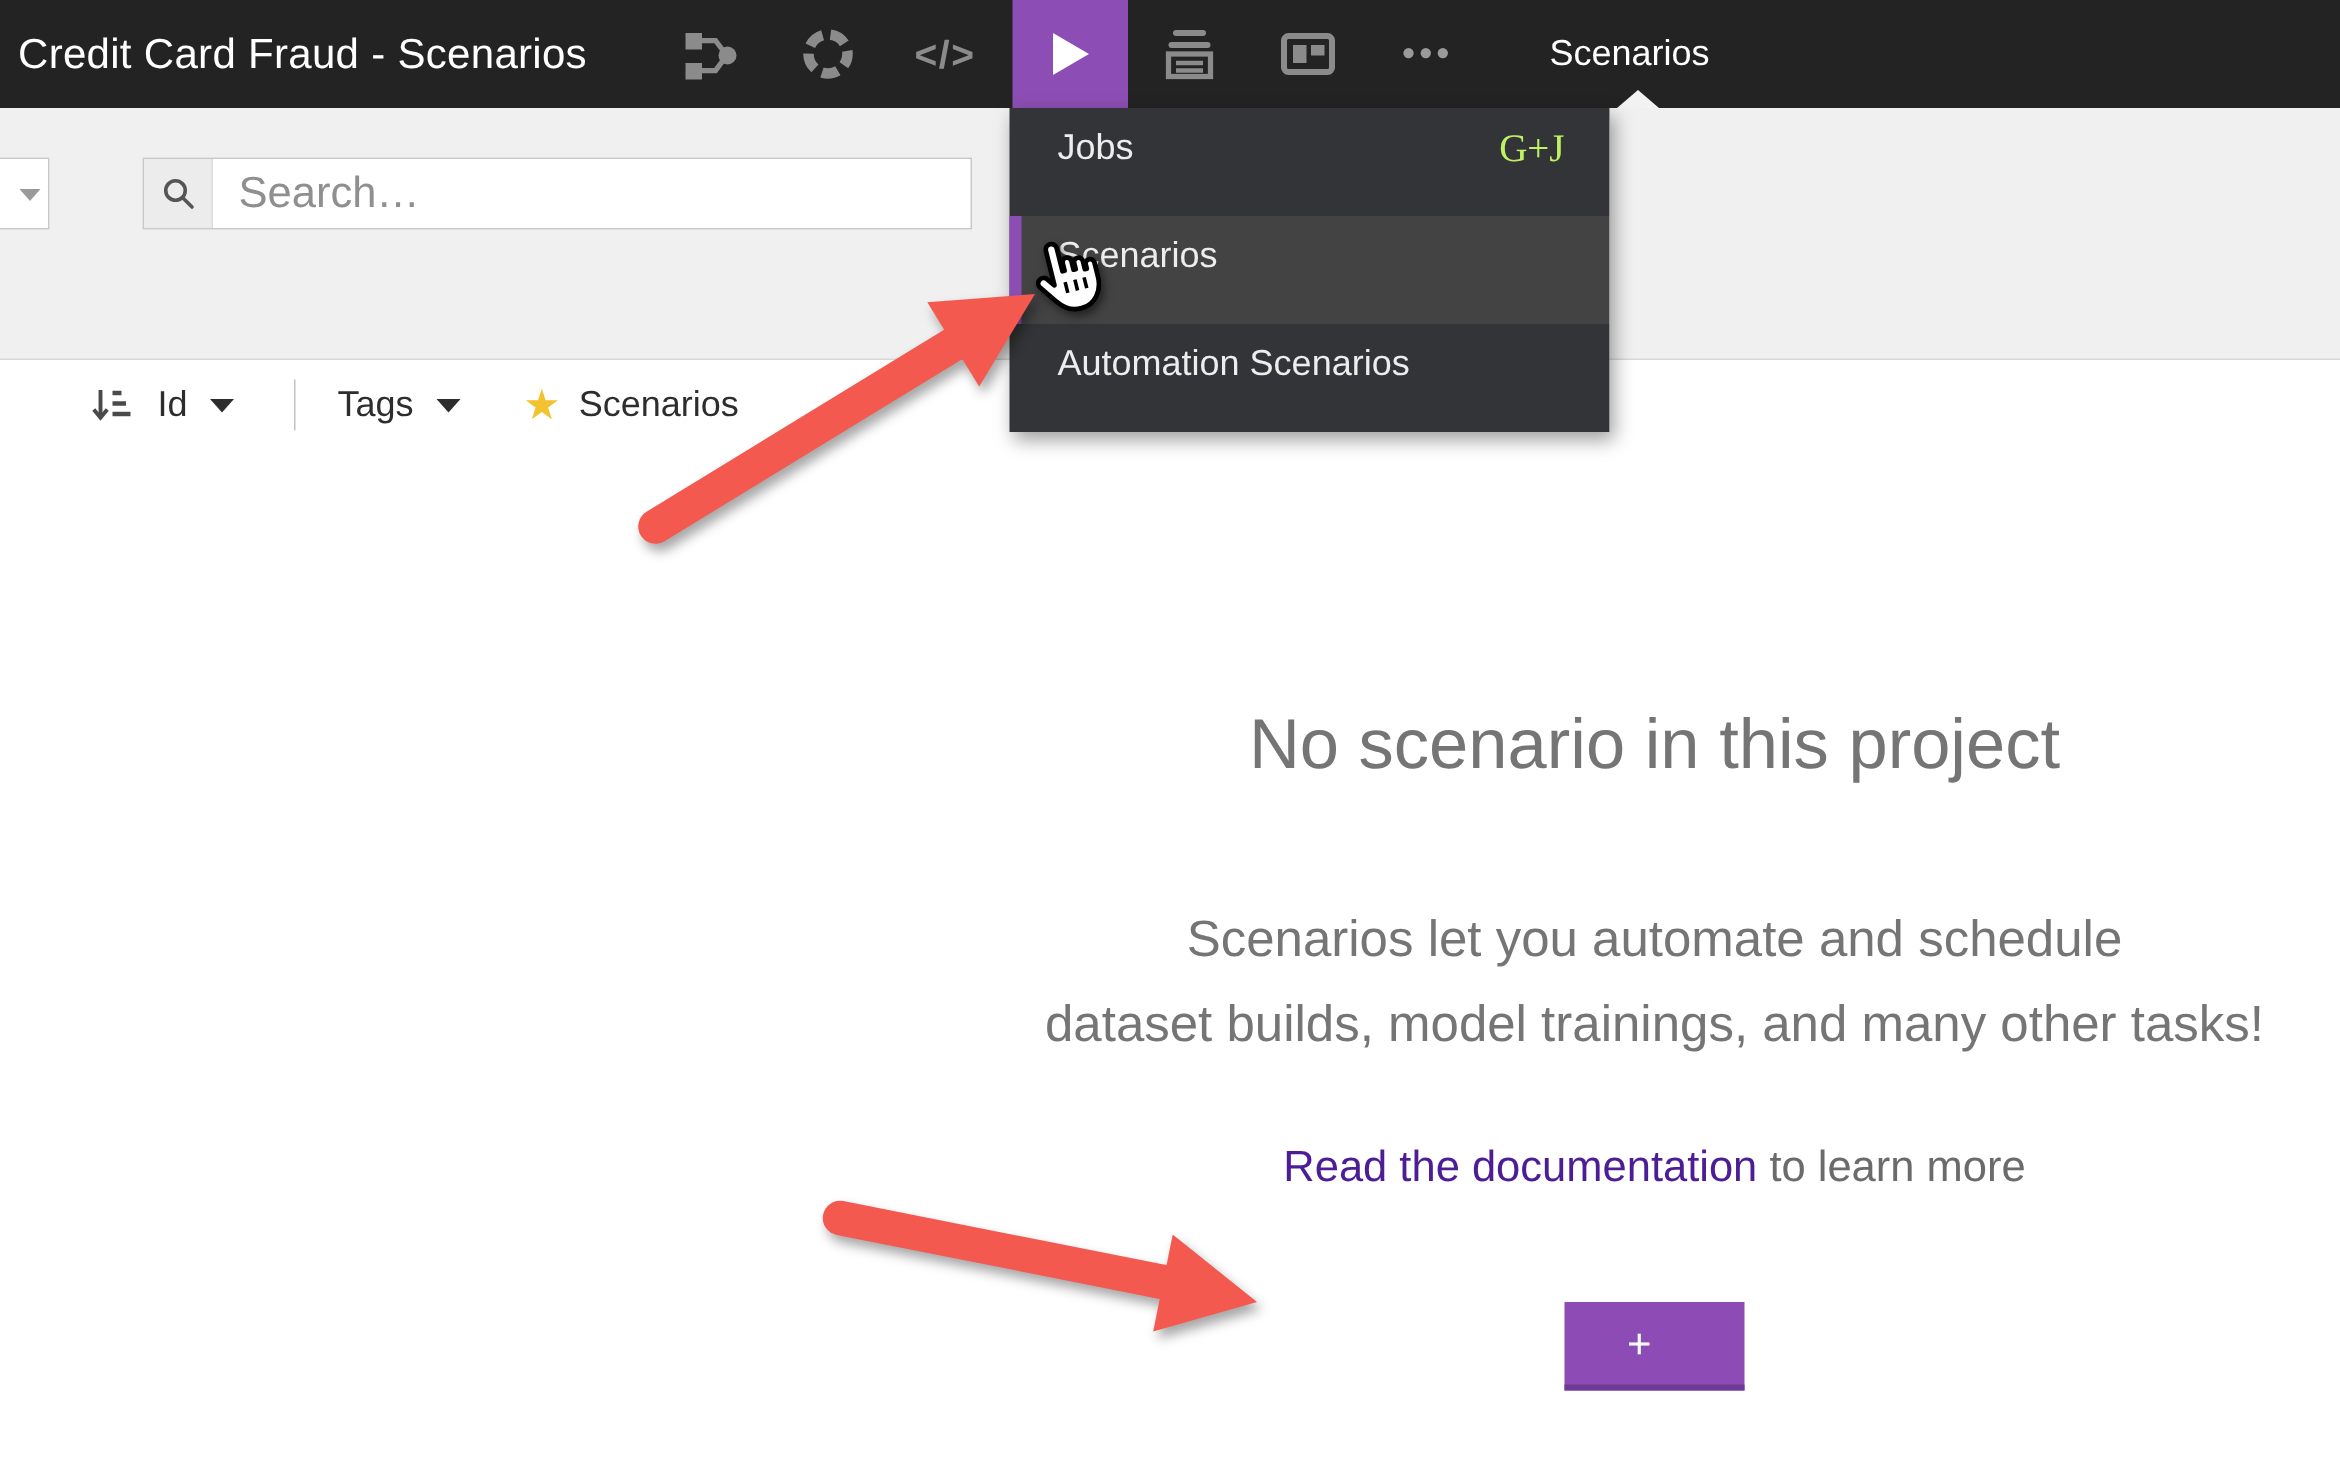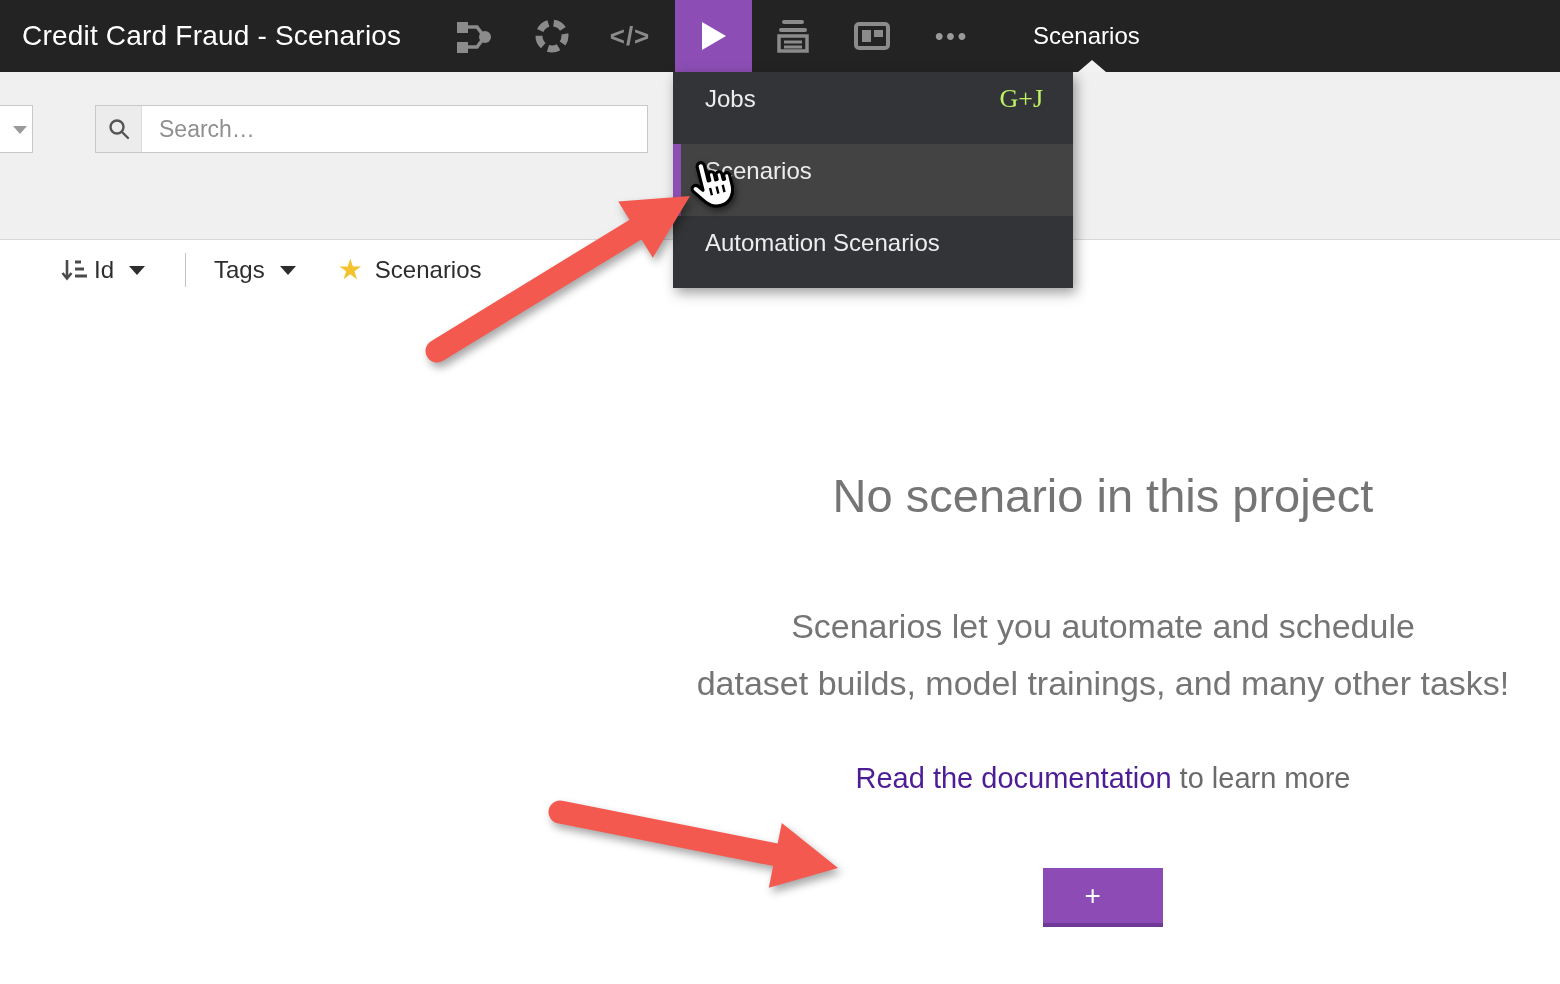--- a/index.html
+++ b/index.html
@@ -4,46 +4,46 @@
 <style>
   html,body{margin:0;padding:0;}
   body{
     width:1560px;height:984px;position:relative;overflow:hidden;
     background:#ffffff;
     font-family:"Liberation Sans","DejaVu Sans",sans-serif;
     -webkit-font-smoothing:antialiased;
   }
   
   .navbar{position:absolute;left:0;top:0;width:1560px;height:72px;background:#232323;z-index:5;}
-  .navbar-title{position:absolute;left:22px;top:0;height:72px;line-height:72px;color:#ffffff;font-size:28px;font-weight:400;letter-spacing:.2px;white-space:nowrap;}
+  .navbar-title{position:absolute;left:12px;top:0;height:72px;line-height:72px;color:#ffffff;font-size:28px;font-weight:400;letter-spacing:.2px;white-space:nowrap;}
   .nav-icon{position:absolute;top:0;height:72px;width:44px;display:flex;align-items:center;justify-content:center;color:#8b8b8b;cursor:pointer;}
   .nav-icon svg{display:block;}
   .icon-flow{left:451px;}
   .icon-ring{left:530px;}
   .icon-code{left:608px;font-size:26px;font-weight:700;color:#8b8b8b;letter-spacing:1px;}
   .play-block{position:absolute;left:675px;top:0;width:77px;height:72px;background:#8c4eb4;display:flex;align-items:center;justify-content:center;cursor:pointer;}
   .icon-printer{left:771px;}
   .icon-dashboard{left:850px;}
   .icon-more{left:930px;letter-spacing:3px;font-size:24px;font-weight:700;color:#9a9a9a;}
   .nav-section{position:absolute;left:1033px;top:0;height:72px;line-height:72px;color:#ffffff;font-size:24px;cursor:pointer;}
   .nav-beak{position:absolute;left:1078px;top:60px;width:0;height:0;border-left:14px solid transparent;border-right:14px solid transparent;border-bottom:12px solid #f2f2f2;}
   
   .toolbar{position:absolute;left:0;top:72px;width:1560px;height:168px;background:#f0f0f1;border-bottom:1px solid #d8d8d8;box-sizing:border-box;z-index:1;}
   .mini-dropdown{position:absolute;left:-14px;top:33px;width:47px;height:48px;background:#ffffff;border:1px solid #c9c9c9;box-sizing:border-box;cursor:pointer;}
   .mini-dropdown .chev{position:absolute;left:26px;top:20px;width:0;height:0;border-left:7px solid transparent;border-right:7px solid transparent;border-top:8px solid #9a9a9a;}
   .search-box{position:absolute;left:95px;top:33px;width:553px;height:48px;background:#ffffff;border:1px solid #c9c9c9;box-sizing:border-box;display:flex;}
   .search-icon-seg{width:45px;background:#ececec;border-right:1px solid #dcdcdc;display:flex;align-items:center;justify-content:center;}
-  .search-box input{flex:1;border:none;outline:none;background:transparent;font-family:inherit;font-size:23px;color:#333;padding:0 0 0 17px;}
+  .search-box input{flex:1;border:none;outline:none;background:transparent;font-family:inherit;font-size:29px;color:#333;padding:0 0 0 17px;}
   .search-box input::placeholder{color:#8f8f8f;}
   .filter-row{position:absolute;left:60px;top:175px;height:46px;display:flex;align-items:center;}
   .filter-text{font-size:24px;color:#2d2d2d;white-space:nowrap;}
   .caret-down{width:0;height:0;border-left:8px solid transparent;border-right:8px solid transparent;border-top:9px solid #2d2d2d;margin-left:15px;}
   .v-divider{width:1px;height:34px;background:#c2c2c2;margin:0 28px 0 40px;}
   .star{font-size:28px;color:#f2c32e;margin-left:42px;line-height:1;}
-  .ml18{margin-left:6px;} .ml12{margin-left:12px;}
+  .ml18{margin-left:17px;} .ml12{margin-left:12px;}
   
   .menu{position:absolute;left:673px;top:72px;width:400px;z-index:10;box-shadow:3px 5px 12px rgba(0,0,0,.38);}
   .menu-row{position:relative;height:72px;background:#333437;display:flex;align-items:center;padding:0 30px 18px 32px;box-sizing:border-box;color:#ededed;font-size:24px;cursor:pointer;justify-content:space-between;}
   .menu-row.active{background:#434343;}
   .menu-row.active .active-strip{position:absolute;left:0;top:0;bottom:0;width:8px;background:#8c4eb4;}
   .menu-shortcut{color:#bef264;font-size:26px;font-family:Liberation Serif, serif;}
   
   .main{position:absolute;left:503px;top:470px;width:1200px;text-align:center;color:#757575;}
   .main h1{margin:0;font-size:47px;line-height:52px;font-weight:400;color:#757575;white-space:nowrap;}
   .main .desc{margin-top:76px;font-size:34px;line-height:57px;white-space:nowrap;}

